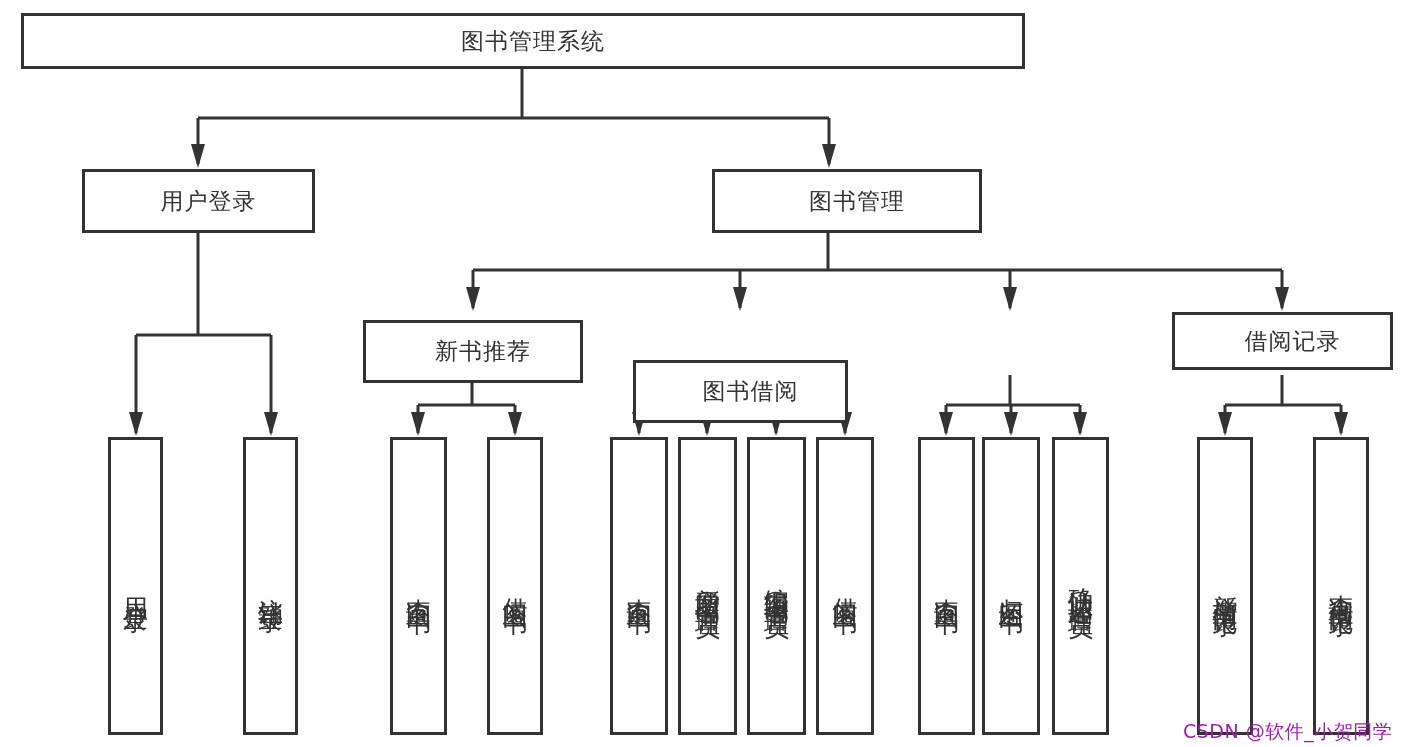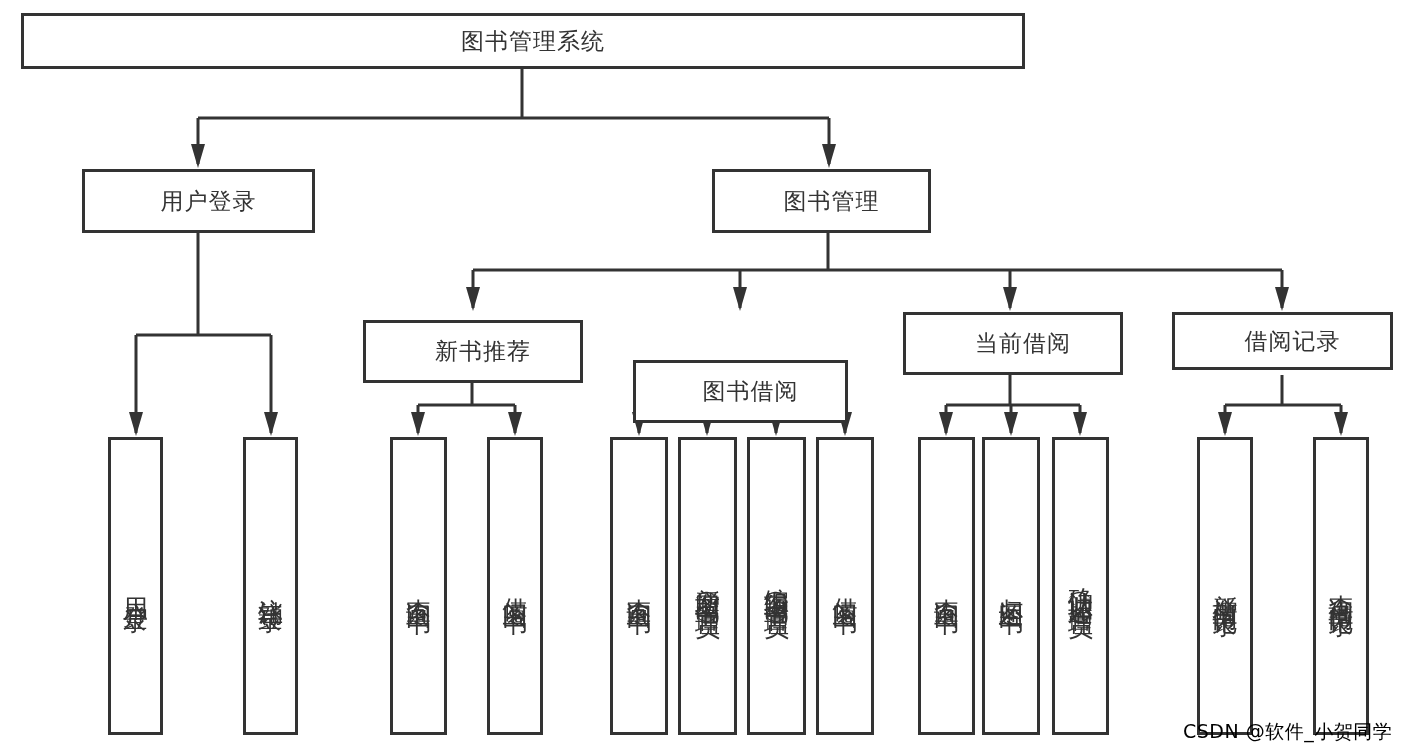--- a/index.html
+++ b/index.html
@@ -14,41 +14,41 @@
   }
   .hbox{font-size:23px;letter-spacing:1px;padding-left:20px;}
   .vbox{top:437px;height:298px;}
   .vbox .vtext{
     writing-mode:vertical-rl;text-orientation:mixed;
     font-size:25px;line-height:1;letter-spacing:4px;white-space:nowrap;
   }
   
   #n-root   {left:21px;  top:13px;  width:1004px;height:56px;}
   #n-login  {left:82px;  top:169px; width:233px; height:64px;}
-  #n-mgmt   {left:712px; top:169px; width:219px; height:64px;}
+  #n-mgmt   {left:712px; top:169px; width:270px; height:64px;}
   #n-newbook{left:363px; top:320px; width:220px; height:63px;}
   #n-borrow {left:633px; top:312px; width:215px; height:63px;margin-top:48px;}
   #n-current{left:903px; top:312px; width:220px; height:63px;}
   #n-records{left:1172px;top:312px; width:221px; height:58px;}
   #n-a1{left:108px; width:55px;}
   #n-a2{left:243px; width:55px;}
   #n-b1{left:390px; width:57px;}
   #n-b2{left:487px; width:56px;}
   #n-c1{left:610px; width:58px;}
   #n-c2{left:678px; width:59px;}
   #n-c3{left:747px; width:59px;}
   #n-c4{left:816px; width:58px;}
   #n-d1{left:918px; width:57px;}
   #n-d2{left:982px; width:58px;}
   #n-d3{left:1052px;width:57px;}
   #n-e1{left:1197px;width:56px;}
   #n-e2{left:1313px;width:56px;}
   #watermark{
     position:absolute;left:1183px;top:719px;z-index:3;
-    font-size:19px;letter-spacing:0.5px;color:#000000;white-space:nowrap;
+    font-size:19px;letter-spacing:0.5px;color:#a21caf;white-space:nowrap;
   }
 </style>
 </head>
 <body>
 
 <div id="canvas">
 
   <svg id="wires" width="1405" height="747" viewBox="0 0 1405 747">
     <g stroke="#333333" stroke-width="3" fill="none">
 
@@ -89,21 +89,20 @@
     </g>
   </svg>
 
   <div class="hbox" id="n-root">图书管理系统</div>
 
   <div class="hbox" id="n-login">用户登录</div>
   <div class="hbox" id="n-mgmt">图书管理</div>
 
   <div class="hbox" id="n-newbook">新书推荐</div>
   <div class="hbox" id="n-borrow">图书借阅</div>
-  <div class="hbox" id="n-current">当前借阅</div>
   <div class="hbox" id="n-records">借阅记录</div>
 
   <div class="vbox" id="n-a1">
     <span class="vtext">用户登录</span>
     </div>
   <div class="vbox" id="n-a2">
     <span class="vtext">注销登录</span>
     </div>
 
   <div class="vbox" id="n-b1">

